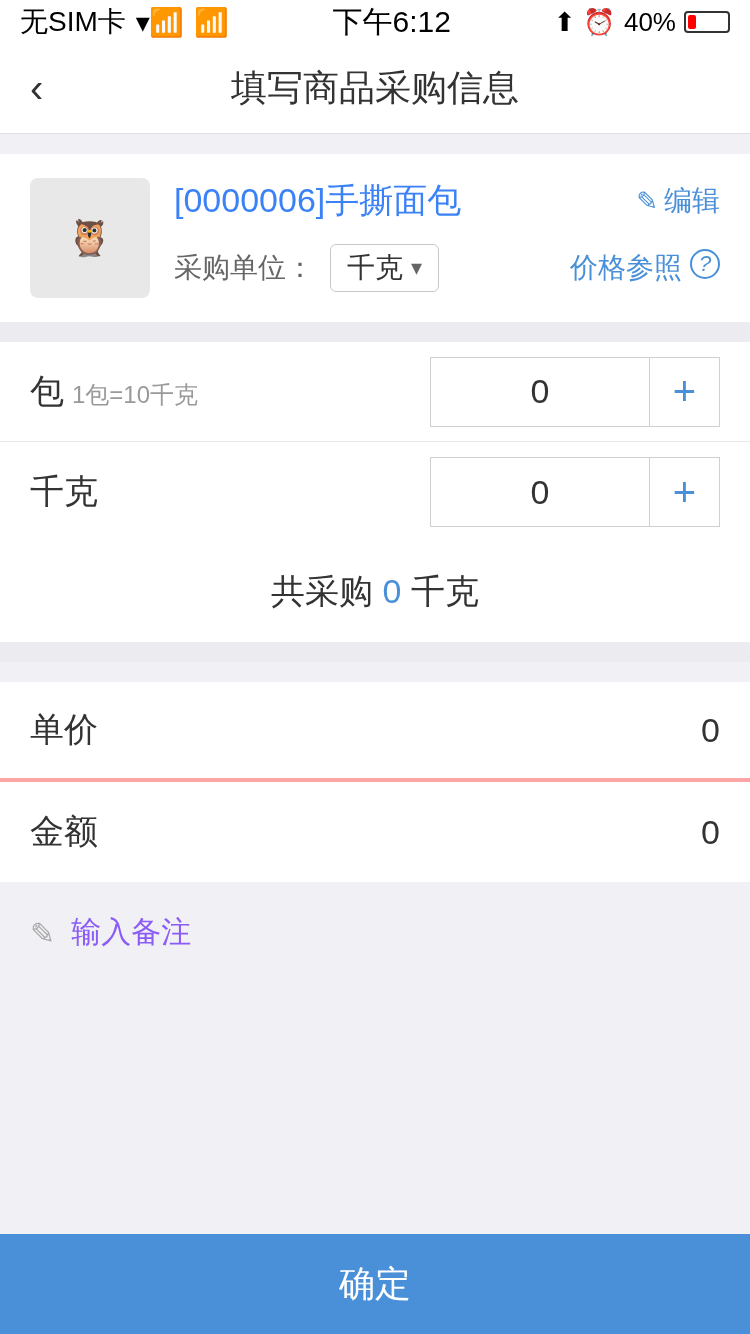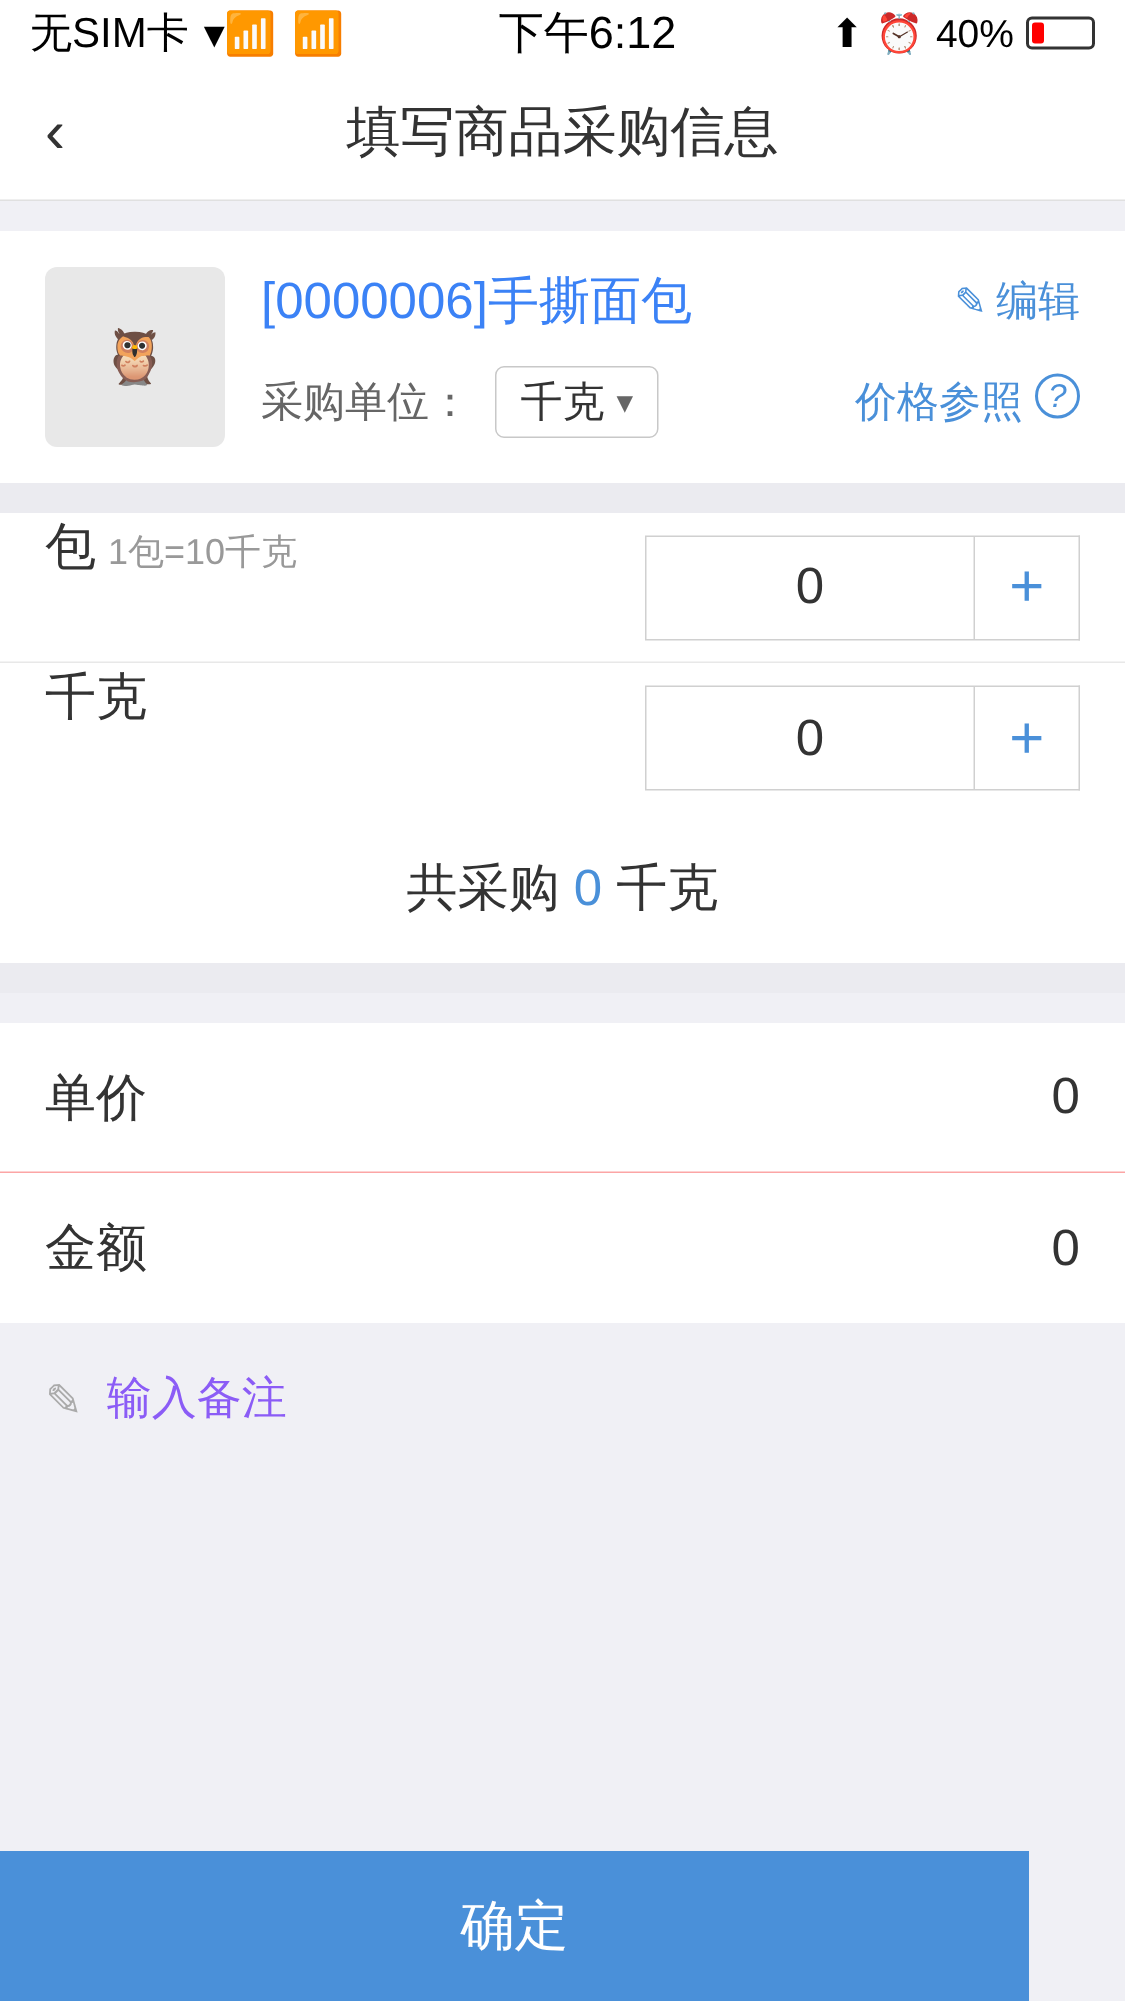--- a/index.html
+++ b/index.html
@@ -189,20 +189,21 @@
       height: 20px;
       background: #ebebf0;
     }
 
     
     .input-section {
       background: #fff;
     }
     .input-row {
       display: flex;
+      align-items: center;
       padding: 0 30px;
       height: 100px;
       border-bottom: 1px solid #e8e8e8;
       gap: 20px;
     }
     .input-row:last-child {
       border-bottom: none;
     }
     .input-label {
       flex: 0 0 200px;
@@ -275,21 +276,21 @@
     .price-section {
       background: #fff;
       margin-top: 20px;
     }
     .price-row {
       display: flex;
       align-items: center;
       justify-content: space-between;
       padding: 0 30px;
       height: 100px;
-      border-bottom: 1px solid #fca5a5;
+      border-bottom: 4px solid #fca5a5;
     }
     .price-row:last-child {
       border-bottom: none;
     }
     .price-label {
       font-size: 34px;
       color: #333;
     }
     .price-val {
       font-size: 34px;
@@ -321,21 +322,21 @@
       flex: 1;
       background: #f0f0f5;
       min-height: 280px;
     }
 
     
     .confirm-btn-wrap {
       position: fixed;
       bottom: 0;
       left: 0;
-      width: 686px;
+      width: 750px;
       height: 100px;
       background: #4a90d9;
       display: flex;
       align-items: center;
       justify-content: center;
       cursor: pointer;
     }
     .confirm-btn-text {
       font-size: 36px;
       color: #fff;

